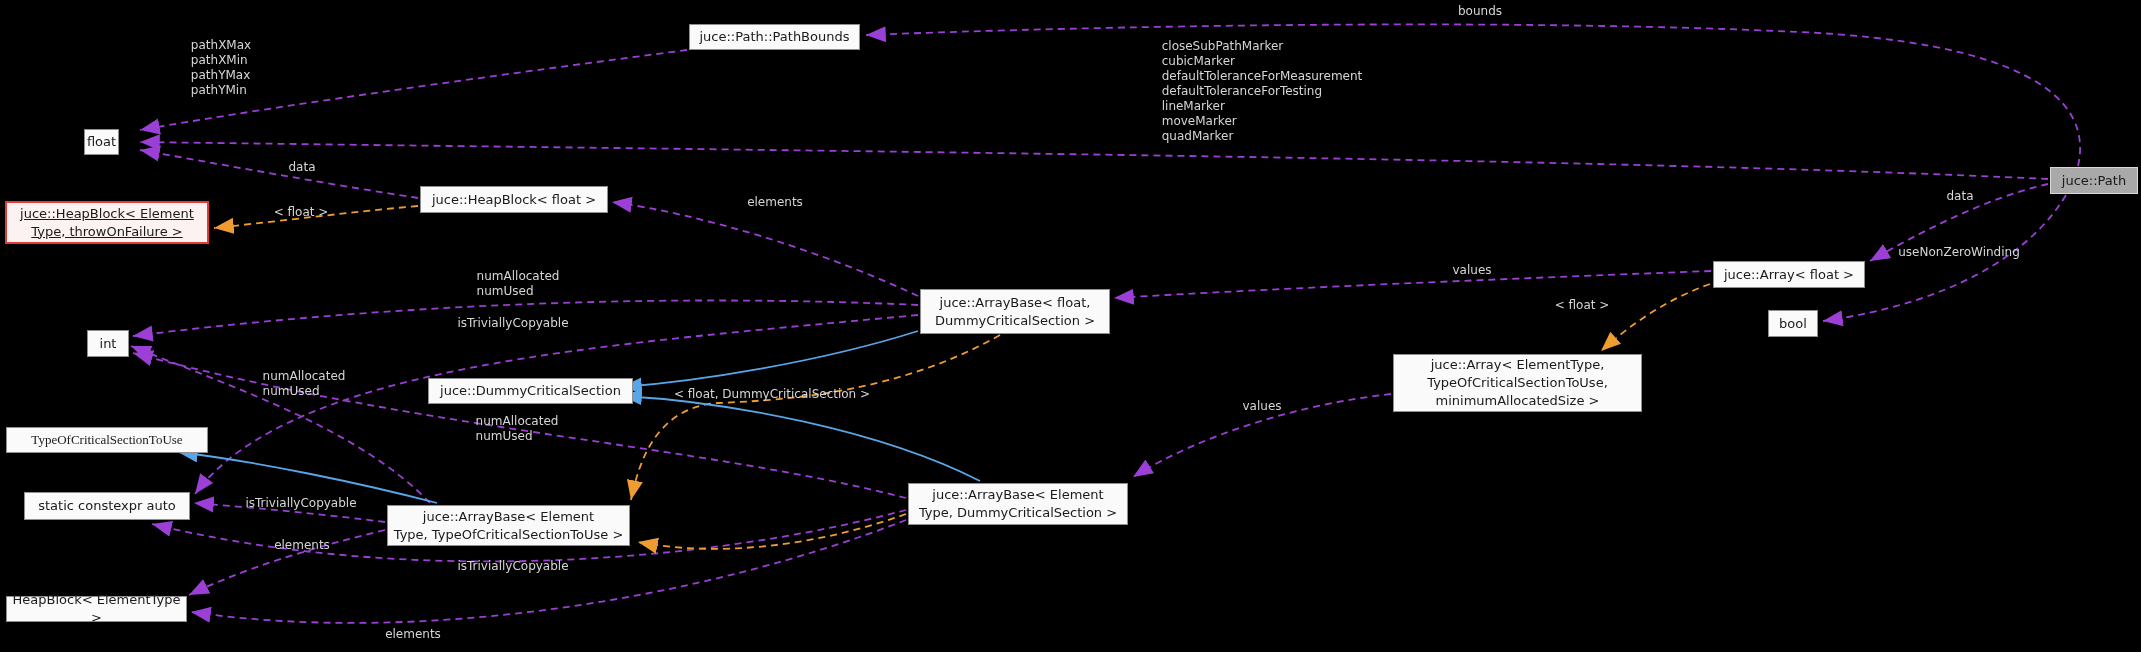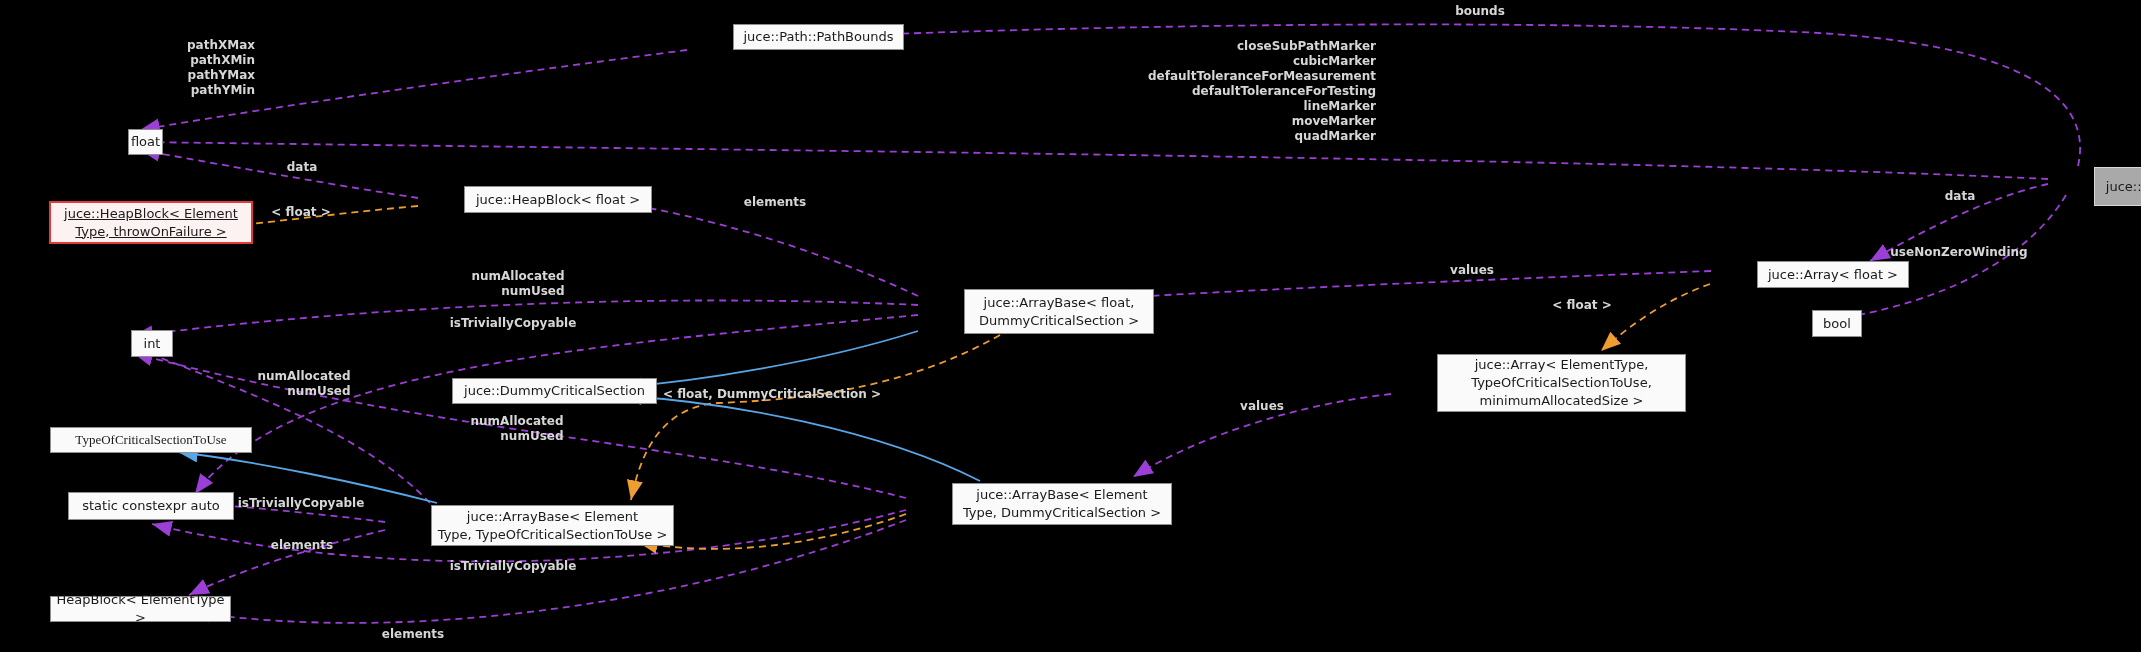--- a/index.html
+++ b/index.html
@@ -14,25 +14,25 @@
   .edges{position:absolute;left:0;top:0;}
   .usage{fill:none;stroke:var(--edge-usage);stroke-width:1.8;stroke-dasharray:7 5;}
   .tmpl{fill:none;stroke:var(--edge-template);stroke-width:1.8;stroke-dasharray:7 5;}
   .inherit{fill:none;stroke:var(--edge-inherit);stroke-width:1.8;}
   .fill-usage{fill:var(--edge-usage);}
   .fill-tmpl{fill:var(--edge-template);}
   .fill-inherit{fill:var(--edge-inherit);}
   .node{position:absolute;display:flex;align-items:center;justify-content:center;
         box-sizing:border-box;background:var(--node-bg);border:1px solid var(--node-border);
         color:var(--node-text);font-size:13px;line-height:18px;text-align:center;
-        white-space:pre-line;padding:12px 4px;cursor:pointer;margin-left:44px;}
+        white-space:pre-line;padding:12px 4px;cursor:pointer;}
   .node--red{border:2px solid var(--template-border);background:var(--template-bg);text-decoration:underline;}
   .node--main{background:var(--highlight-bg);border:1px solid var(--highlight-border);}
   .elabel{position:absolute;transform:translate(-50%,-50%);color:var(--label-text);
-          font-size:12px;font-weight:bold;line-height:15px;white-space:pre-line;text-align:right;}
+          font-size:12px;font-weight:normal;line-height:15px;white-space:pre-line;text-align:left;}
 </style>
 </head>
 <body>
 
 <div id="canvas">
 
   <svg class="edges" width="2141" height="652" viewBox="0 0 2141 652">
     <defs>
       <marker id="m-usage" markerWidth="12" markerHeight="10" refX="11" refY="4.5" orient="auto">
         <path d="M0,0 L11,4.5 L0,9 z" class="fill-usage"></path>
@@ -77,21 +77,21 @@
 
   <div class="node" style="left:84px;top:129px;width:35px;height:26px;">float</div>
 
   <div class="node node--red" style="left:5px;top:201px;width:204px;height:43px;">juce::HeapBlock&lt; Element
 Type, throwOnFailure &gt;</div>
 
   <div class="node" style="left:420px;top:186px;width:188px;height:27px;">juce::HeapBlock&lt; float &gt;</div>
 
   <div class="node" style="left:87px;top:330px;width:42px;height:27px;">int</div>
 
-  <div class="node" style="left:408px;top:378px;width:205px;height:25px;">juce::DummyCriticalSection</div>
+  <div class="node" style="left:428px;top:378px;width:205px;height:25px;">juce::DummyCriticalSection</div>
 
   <div class="node" style="left:6px;top:427px;width:202px;height:25px;font-family:Liberation Serif, serif;">TypeOfCriticalSectionToUse</div>
 
   <div class="node" style="left:24px;top:492px;width:166px;height:28px;text-align:right;">static constexpr auto</div>
 
   <div class="node" style="left:387px;top:505px;width:243px;height:41px;">juce::ArrayBase&lt; Element
 Type, TypeOfCriticalSectionToUse &gt;</div>
 
   <div class="node" style="left:6px;top:596px;width:181px;height:26px;">HeapBlock&lt; ElementType &gt;</div>
 
@@ -102,21 +102,21 @@
 Type, DummyCriticalSection &gt;</div>
 
   <div class="node" style="left:1713px;top:261px;width:152px;height:27px;">juce::Array&lt; float &gt;</div>
 
   <div class="node" style="left:1768px;top:310px;width:50px;height:27px;">bool</div>
 
   <div class="node" style="left:1393px;top:354px;width:249px;height:58px;">juce::Array&lt; ElementType,
 TypeOfCriticalSectionToUse,
 minimumAllocatedSize &gt;</div>
 
-  <div class="node node--main" style="left:2050px;top:167px;width:88px;height:39px;">juce::Path</div>
+  <div class="node node--main" style="left:2050px;top:167px;width:88px;height:27px;">juce::Path</div>
 
   <div class="elabel" style="left:1480px;top:11px;">bounds</div>
   <div class="elabel" style="left:221px;top:68px;">pathXMax
 pathXMin
 pathYMax
 pathYMin</div>
   <div class="elabel" style="left:1262px;top:91px;">closeSubPathMarker
 cubicMarker
 defaultToleranceForMeasurement
 defaultToleranceForTesting

